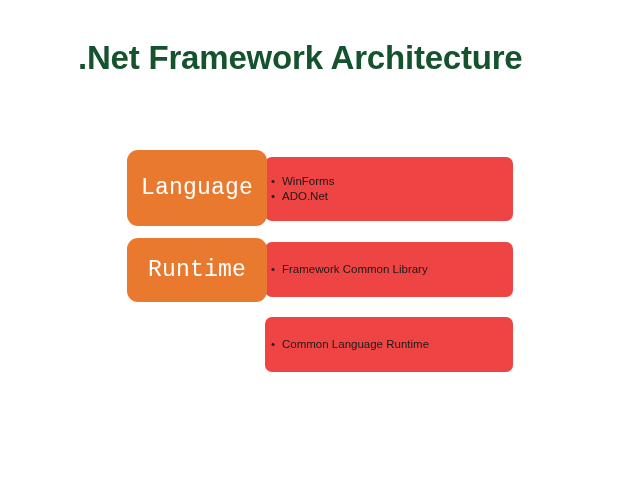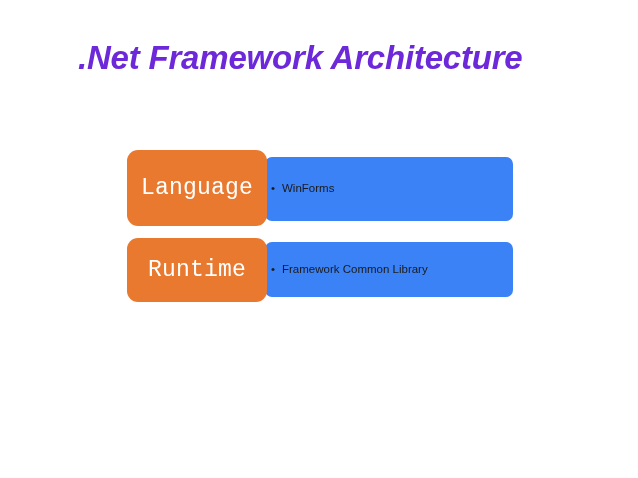--- a/index.html
+++ b/index.html
@@ -25,25 +25,24 @@
     background: #ffffff;
   }
 
   #slide-title {
     position: absolute;
     left: 78px;
     top: 38px;
     width: 500px;
     font-size: 33px;
     font-weight: bold;
-    color: #6d28d9;
+    color: #14532d;
     letter-spacing: -0.2px;
     white-space: nowrap;
     line-height: 40px;
-    font-style: italic;
   }
 
   
   #diagram {
     position: absolute;
     left: 127px;
     top: 150px;
     width: 386px;
     height: 232px;
   }
@@ -56,21 +55,21 @@
 
   .row-1 { top: 0px;   height: 76px; }
   .row-2 { top: 88px;  height: 64px; }
   .row-3 { top: 163px; height: 66px; }
 
   
   .panel {
     position: absolute;
     left: 138px;
     right: 0;
-    background: #3b82f6;
+    background: #ef4444;
     border-radius: 7px;
     box-sizing: border-box;
     padding-left: 6px;
     display: flex;
     flex-direction: column;
     justify-content: center;
   }
   .row-1 .panel { top: 7px;  bottom: 5px; }
   .row-2 .panel { top: 4px;  bottom: 5px; }
   .row-3 .panel { top: 4px;  bottom: 7px; }
@@ -127,35 +126,41 @@
 <div id="slide">
 
   <div id="slide-title">.Net Framework Architecture</div>
 
   <div id="diagram">
 
     <div class="row row-1">
       <div class="panel">
         <ul class="bullet-list">
           <li class="bullet-item">WinForms</li>
+          <li class="bullet-item">ADO.Net</li>
         </ul>
       </div>
       <div class="label-box">
         <span class="label-text">Language</span>
       </div>
     </div>
 
     <div class="row row-2">
       <div class="panel">
         <ul class="bullet-list">
           <li class="bullet-item">Framework Common Library</li>
         </ul>
       </div>
       <div class="label-box">
         <span class="label-text">Runtime</span>
       </div>
     </div>
 
     <div class="row row-3">
+      <div class="panel">
+        <ul class="bullet-list">
+          <li class="bullet-item">Common Language Runtime</li>
+        </ul>
+      </div>
     </div>
 
   </div>
 </div>
 
 </body></html>

